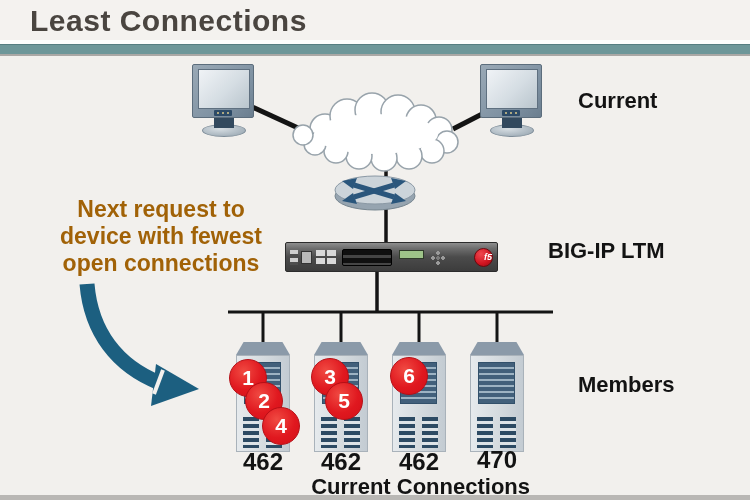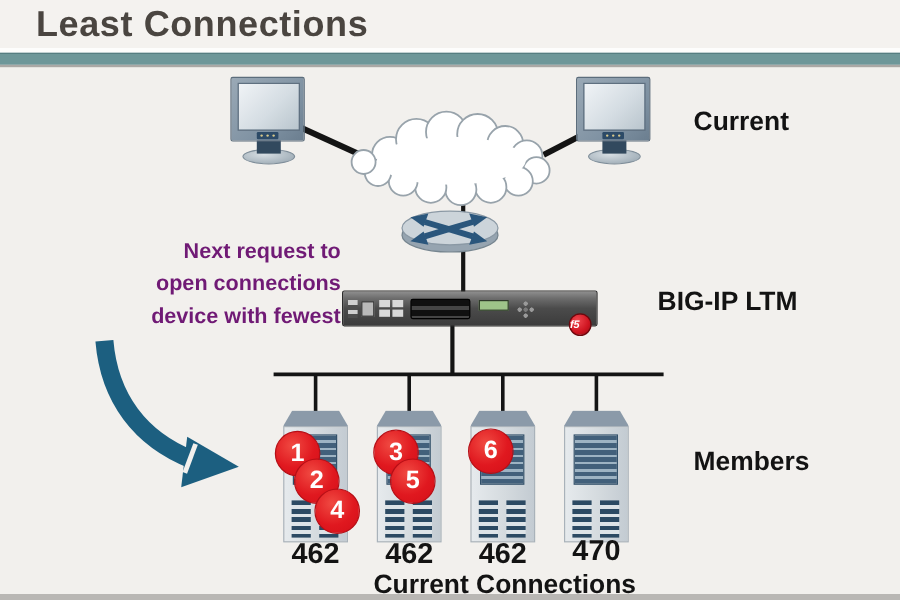--- a/index.html
+++ b/index.html
@@ -43,23 +43,23 @@
   .bp-slots{ position:absolute; left:56px; top:6px; width:50px; height:17px; background:#1d1d1d; border-radius:2px;
              background-image:repeating-linear-gradient(180deg,#101010 0 5px,#454545 5px 8px); border:1px solid #000; box-sizing:border-box; }
   .bp-lcd { position:absolute; left:113px; top:7px; width:25px; height:9px; background:#9ec489; border:1px solid #2f3b2a; box-sizing:border-box;
             font-size:4px; color:#2f4d2a; line-height:8px; text-align:center; overflow:hidden; }
   .bp-btns{ position:absolute; left:144px; top:7px; width:16px; height:16px;
             background-image:radial-gradient(circle at 8px 3px,#9a9a9a 1.6px,transparent 2px),
                              radial-gradient(circle at 8px 13px,#9a9a9a 1.6px,transparent 2px),
                              radial-gradient(circle at 3px 8px,#9a9a9a 1.6px,transparent 2px),
                              radial-gradient(circle at 13px 8px,#9a9a9a 1.6px,transparent 2px),
                              radial-gradient(circle at 8px 8px,#7a7a7a 1.6px,transparent 2px); }
-  .bp-ball{ position:absolute; left:188px; top:18px; width:19px; height:19px; border-radius:50%;
+  .bp-ball{ position:absolute; left:188px; top:5px; width:19px; height:19px; border-radius:50%;
             background:radial-gradient(circle at 35% 30%,#f0474f,#cf1420 60%,#8e0d15); border:1px solid #6e070d; box-sizing:border-box;
-            color:#fff; font-size:9px; font-weight:bold; font-style:italic; text-align:left; line-height:17px; }
+            color:#fff; font-size:9px; font-weight:bold; font-style:italic; text-align:right; line-height:17px; }
 
   
   .server  { position:absolute; width:54px; height:110px; z-index:2; }
   .sv-top  { position:absolute; left:0; top:0; width:54px; height:13px; background:#8b9aa9;
              clip-path:polygon(14% 0,86% 0,100% 100%,0 100%); }
   .sv-body { position:absolute; left:0; top:13px; width:54px; height:97px; box-sizing:border-box;
              background:linear-gradient(90deg,#e6eaed 0%,#d4dade 55%,#c3cbd2 100%); border:1px solid #a9b2ba; }
   .sv-vent { position:absolute; left:8px; top:20px; width:37px; height:42px; box-sizing:border-box; border:1px solid #32506a;
              background:repeating-linear-gradient(180deg,#42607b 0 4px,#9db3c3 4px 6px); }
   .sv-bay  { position:absolute; top:75px; width:16px; height:31px;
@@ -68,22 +68,22 @@
 
   
   .badge { position:absolute; width:38px; height:38px; border-radius:50%; z-index:5; box-sizing:border-box;
            background:radial-gradient(circle at 38% 32%,#f04a42,#e0181f 55%,#d30f18); border:1px solid #b60f16;
            color:#fff; font-size:21px; font-weight:bold; text-align:center; line-height:36px; }
 
   
   .side-label { position:absolute; font-size:22px; font-weight:bold; color:#131313; z-index:3; }
   .conn-num   { position:absolute; width:54px; text-align:center; font-size:24px; font-weight:bold; color:#131313; z-index:3; }
   .conn-title { position:absolute; left:278px; top:474px; width:252px; text-align:right; font-size:22px; font-weight:bold; color:#131313; z-index:3; }
-  .annotation { position:absolute; left:38px; top:196px; width:246px; text-align:right; z-index:3;
-                font-size:18px; font-weight:bold; color:#701a75; line-height:27px; }
+  .annotation { position:absolute; left:38px; top:196px; width:246px; text-align:center; z-index:3;
+                font-size:23px; font-weight:bold; color:#a16207; line-height:27px; }
 </style>
 </head>
 <body>
 
 <div id="slide">
 
   <div class="header">
     <div class="title">Least Connections</div>
   </div>
   <div class="band-white"></div>
@@ -221,18 +221,18 @@
   <div class="conn-num" style="left:392px; top:448px;">462</div>
   <div class="conn-num" style="left:470px; top:446px;">470</div>
 
   <div class="side-label" style="left:578px; top:88px;">Current</div>
   <div class="side-label" style="left:578px; top:372px;">Members</div>
   <div class="side-label" style="left:548px; top:238px;">BIG-IP LTM</div>
   <div class="conn-title">Current Connections</div>
 
   <div class="annotation">
     <div>Next request to</div>
+    <div>device with fewest</div>
     <div>open connections</div>
-    <div>device with fewest</div>
   </div>
 
   <div class="bottom-strip"></div>
 </div>
 
 </body></html>

